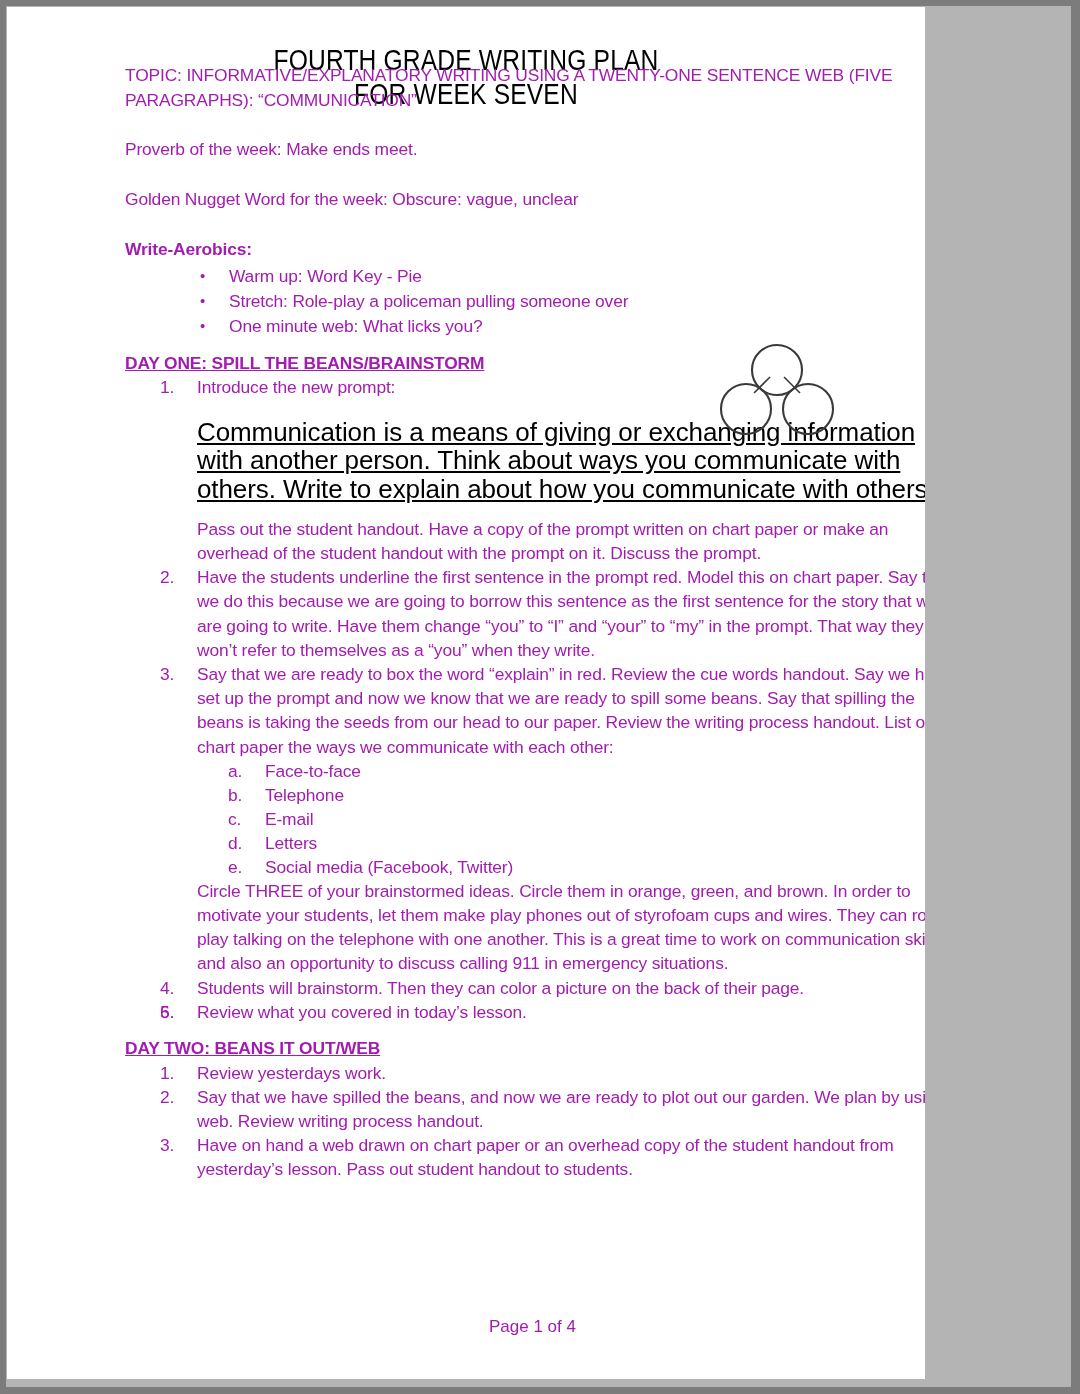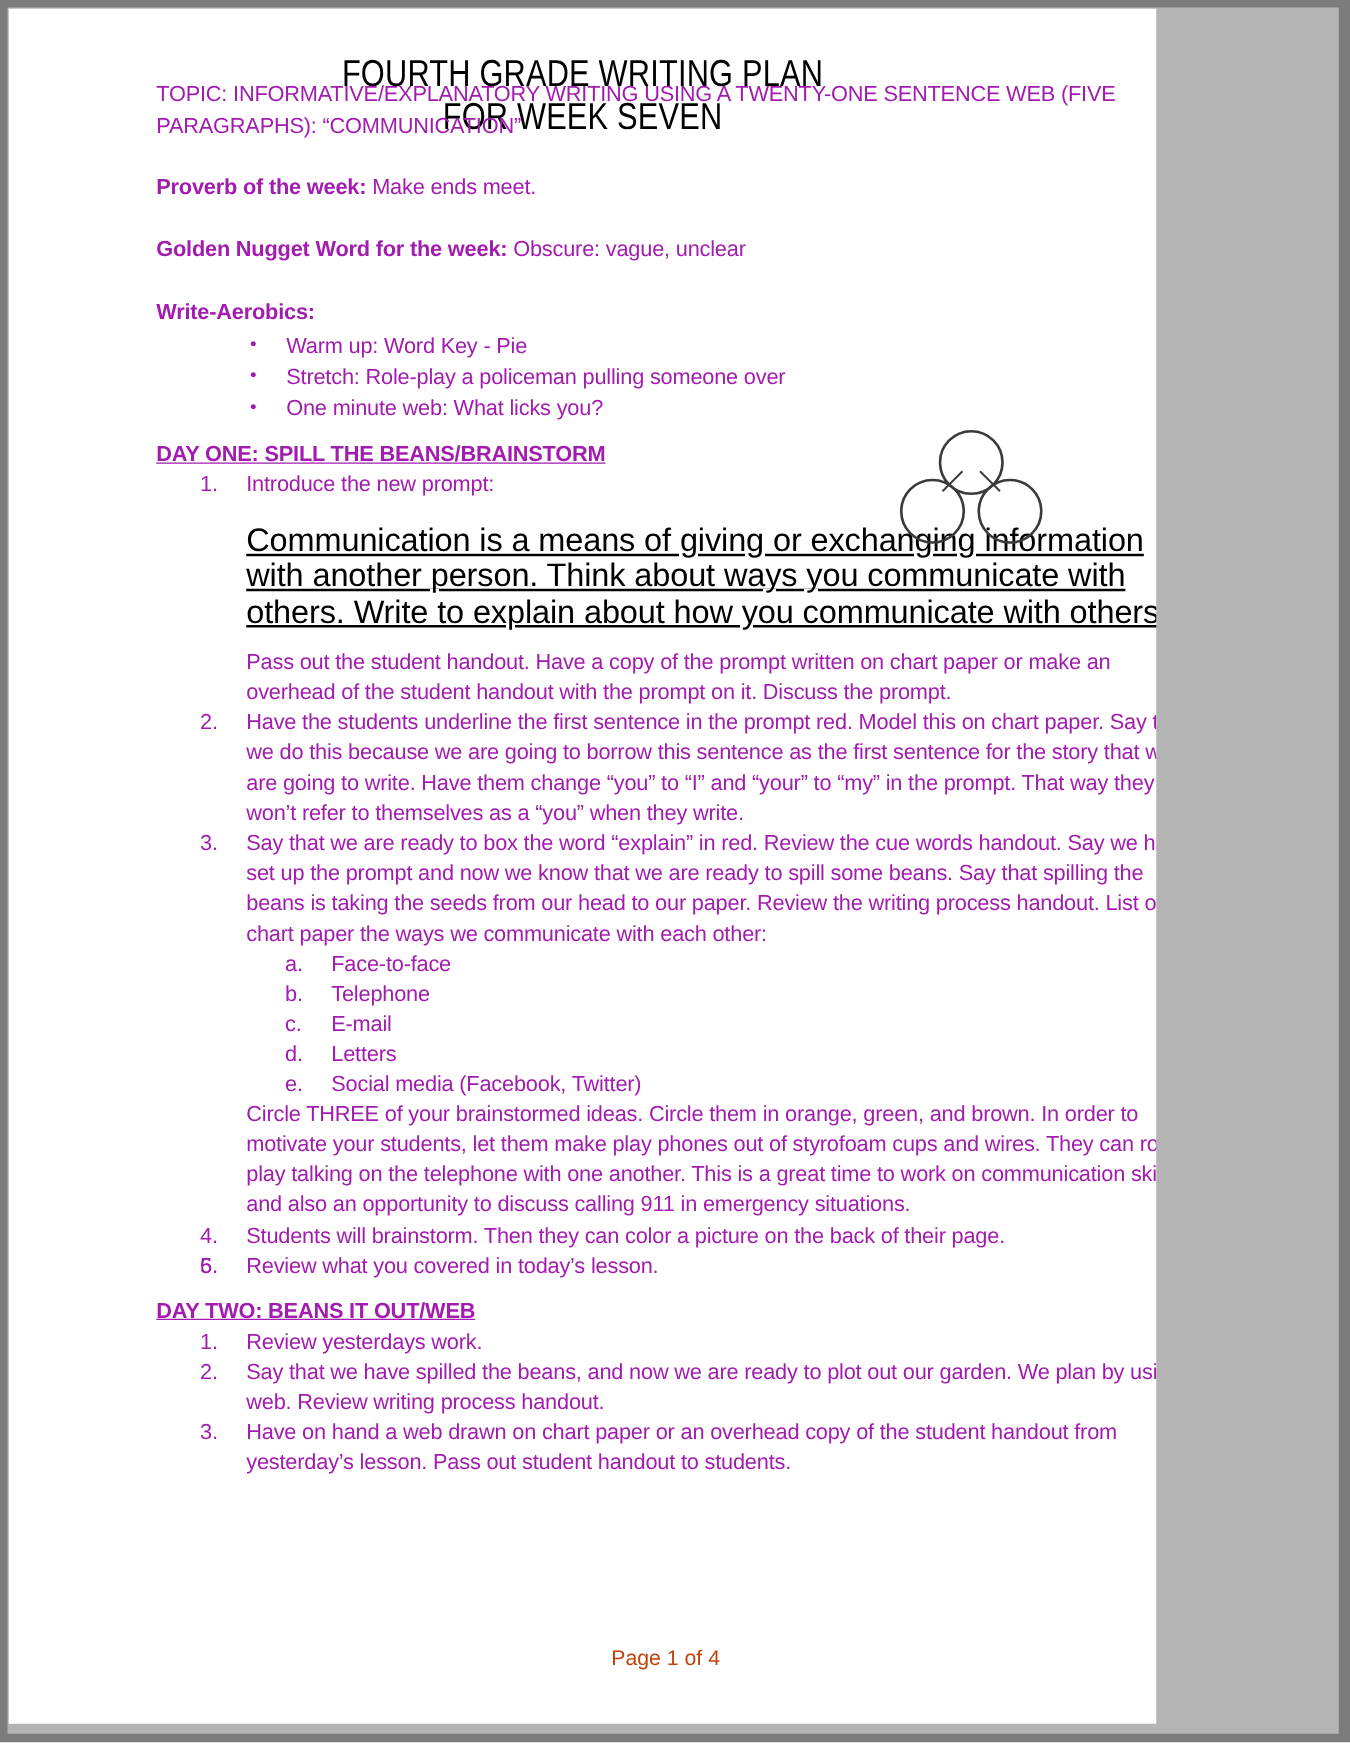--- a/index.html
+++ b/index.html
@@ -74,21 +74,21 @@
   }
 
   .topic {
     margin-top: 56px;
     width: 820px;
   }
 
   .kv-line {
     margin-top: 25px;
   }
-  .kv-line .label { font-weight: bold; }
+  .kv-line .label { font-weight: normal; }
 
   .section-label {
     margin-top: 26px;
     font-weight: bold;
   }
 
   
   ul.aero {
     list-style: none;
     margin: 2px 0 0 0;
@@ -180,21 +180,21 @@
   }
 
   
   .footer {
     position: absolute;
     left: 0;
     top: 1310px;
     width: 1051px;
     text-align: center;
     font-size: 17px;
-    color: #c2410c;
+    color: #a21caf;
   }
 </style>
 </head>
 <body>
 
 <div class="viewport">
   <div class="page-shadow"></div>
 
   <div class="page">
 

